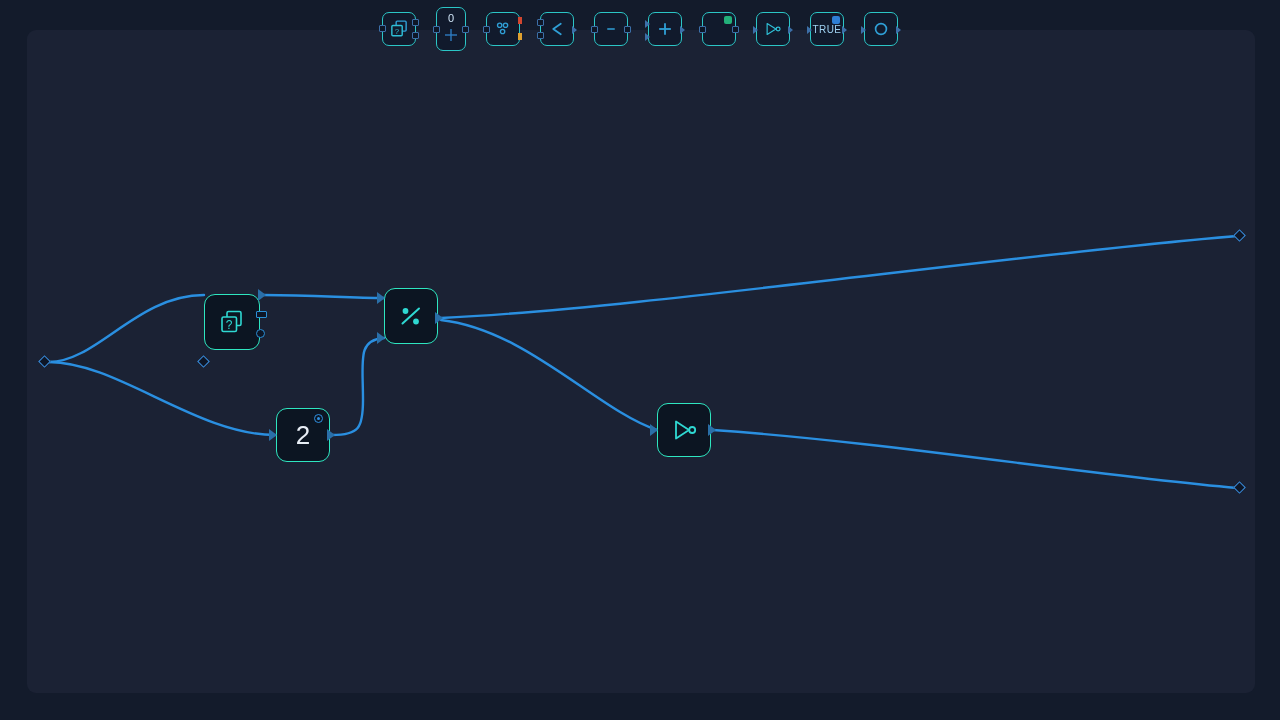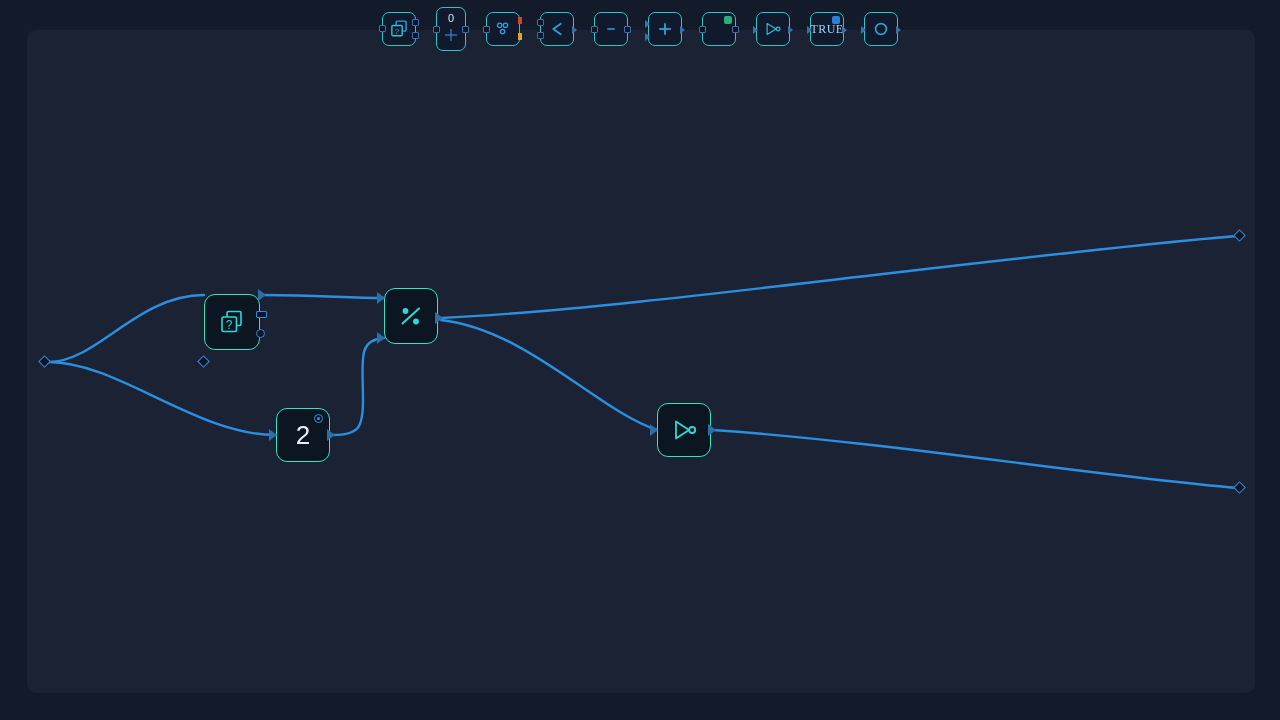--- a/index.html
+++ b/index.html
@@ -75,24 +75,23 @@
   .badge {
     position: absolute;
     top: 3px; right: 3px;
     width: 8px; height: 8px;
     border-radius: 2px;
   }
   .badge.green { background: #23b07a; }
   .badge.blue  { background: #2f7fd6; }
 
   .tool-label {
-    font-size: 12px;
+    font-size: 10px;
     color: #9fd2f2;
     letter-spacing: .4px;
-    font-family: Liberation Serif, serif;
   }
   .tool-zero {
     position: absolute;
     top: 4px; left: 0; right: 0;
     text-align: center;
     font-size: 11px;
     color: #cfe4f6;
   }
 
   

